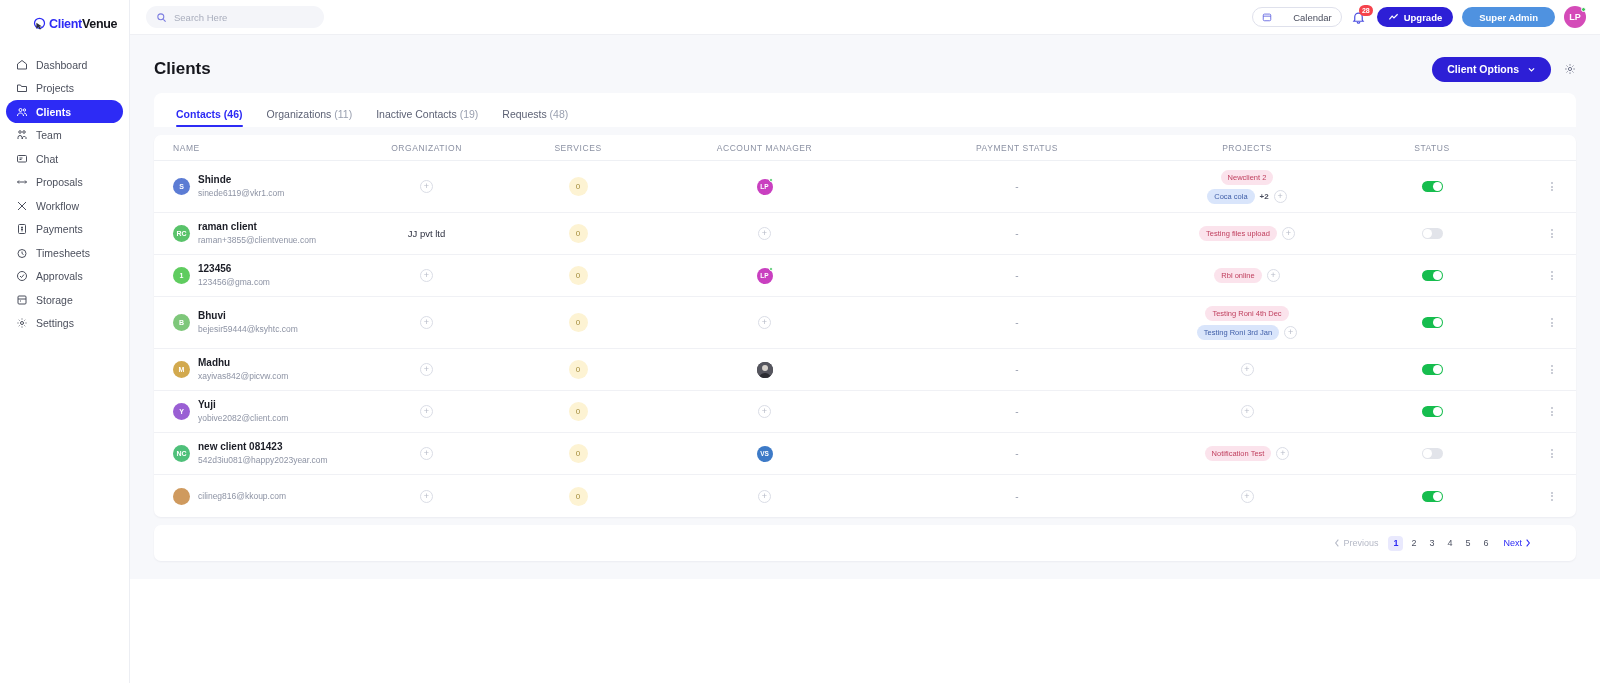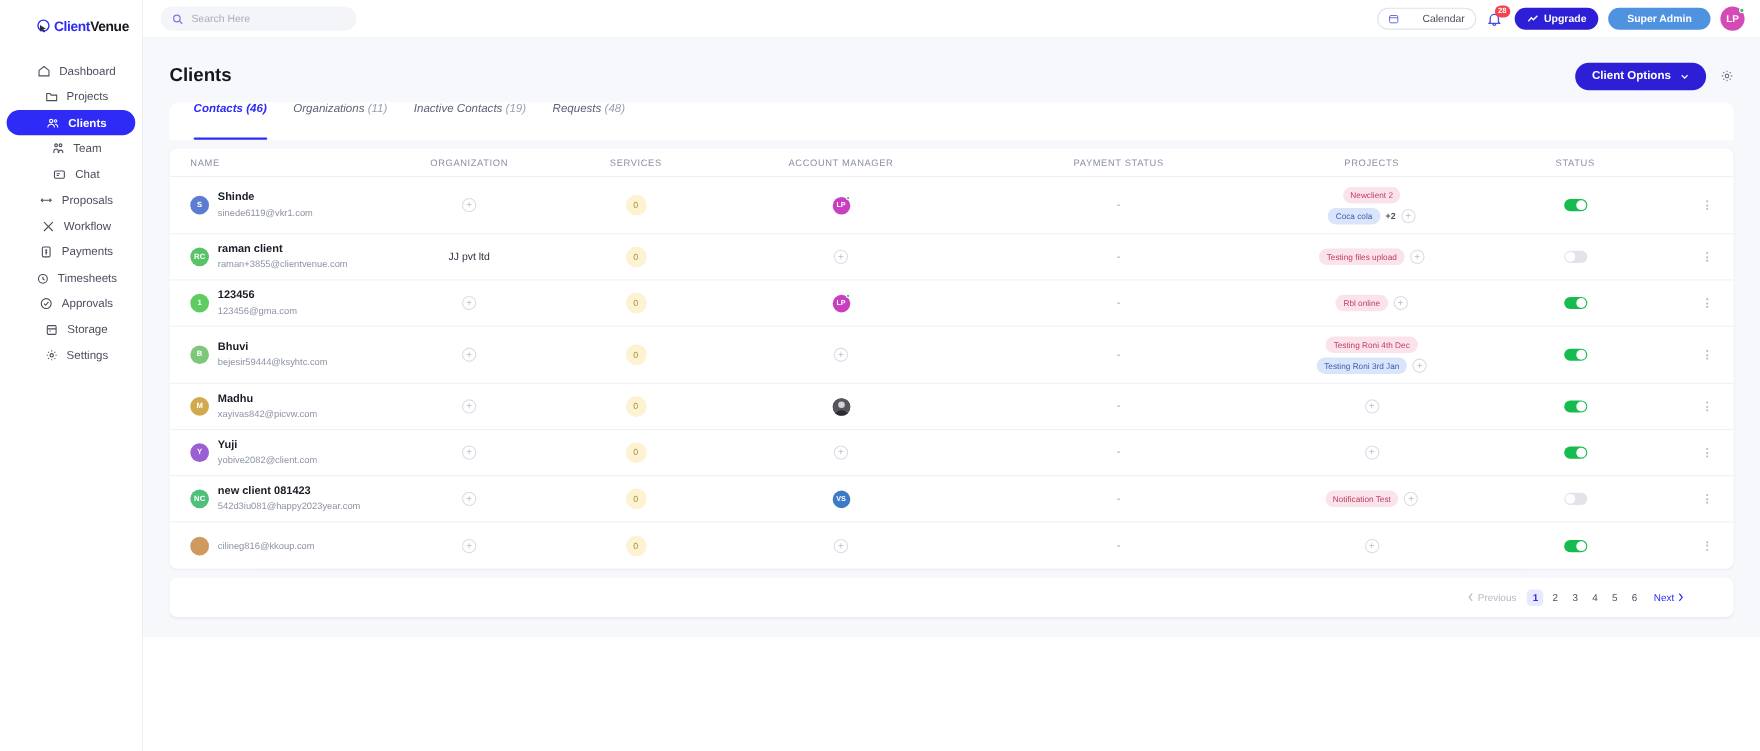--- a/index.html
+++ b/index.html
@@ -32,21 +32,20 @@
   .nav { margin-top: 11px; }
   .nav-item {
     display: flex; align-items: center;
     height: 23px; margin: 0 6px 0 6px;
     padding-left: 10px;
     border-radius: 12px;
     cursor: pointer;
     color: #4b4f5c;
     font-size: 10.5px;
     gap: 8px;
-    justify-content: center;
   }
   .nav-item + .nav-item { margin-top: 0.5px; }
   .nav-item .ico { width: 12px; height: 12px; flex: 0 0 12px; display:block; }
   .nav-item.active {
     background: #2d2bf5; color: #ffffff; font-weight: bold;
   }
 
   
   .main { flex: 1; height: 579px; display: flex; flex-direction: column; background: #f7f8fb; }
 
@@ -113,23 +112,22 @@
   .client-options {
     background: #2d1fd6; color: #fff; height: 25px; border-radius: 13px;
     display: flex; align-items: center; gap: 8px; padding: 0 15px;
     font-size: 10.5px; font-weight: bold; cursor: pointer;
   }
   .gear-btn { cursor: pointer; display: flex; }
 
   
   .tabs-card {
     background: #fff; border-radius: 8px 8px 0 0;
-    height: 34px; display: flex; 
+    height: 34px; display: flex; align-items: flex-end;
     padding: 0 22px;
-    font-style: italic;
   }
   .tab {
     font-size: 10.5px; color: #5d6275; cursor: pointer;
     padding: 0 0 7px 0; margin-right: 24px; position: relative;
     white-space: nowrap;
   }
   .tab .cnt { color: #9aa0b0; }
   .tab.active { color: #2d2bf5; font-weight: bold; }
   .tab.active .cnt { color: #2d2bf5; }
   .tab.active::after {

